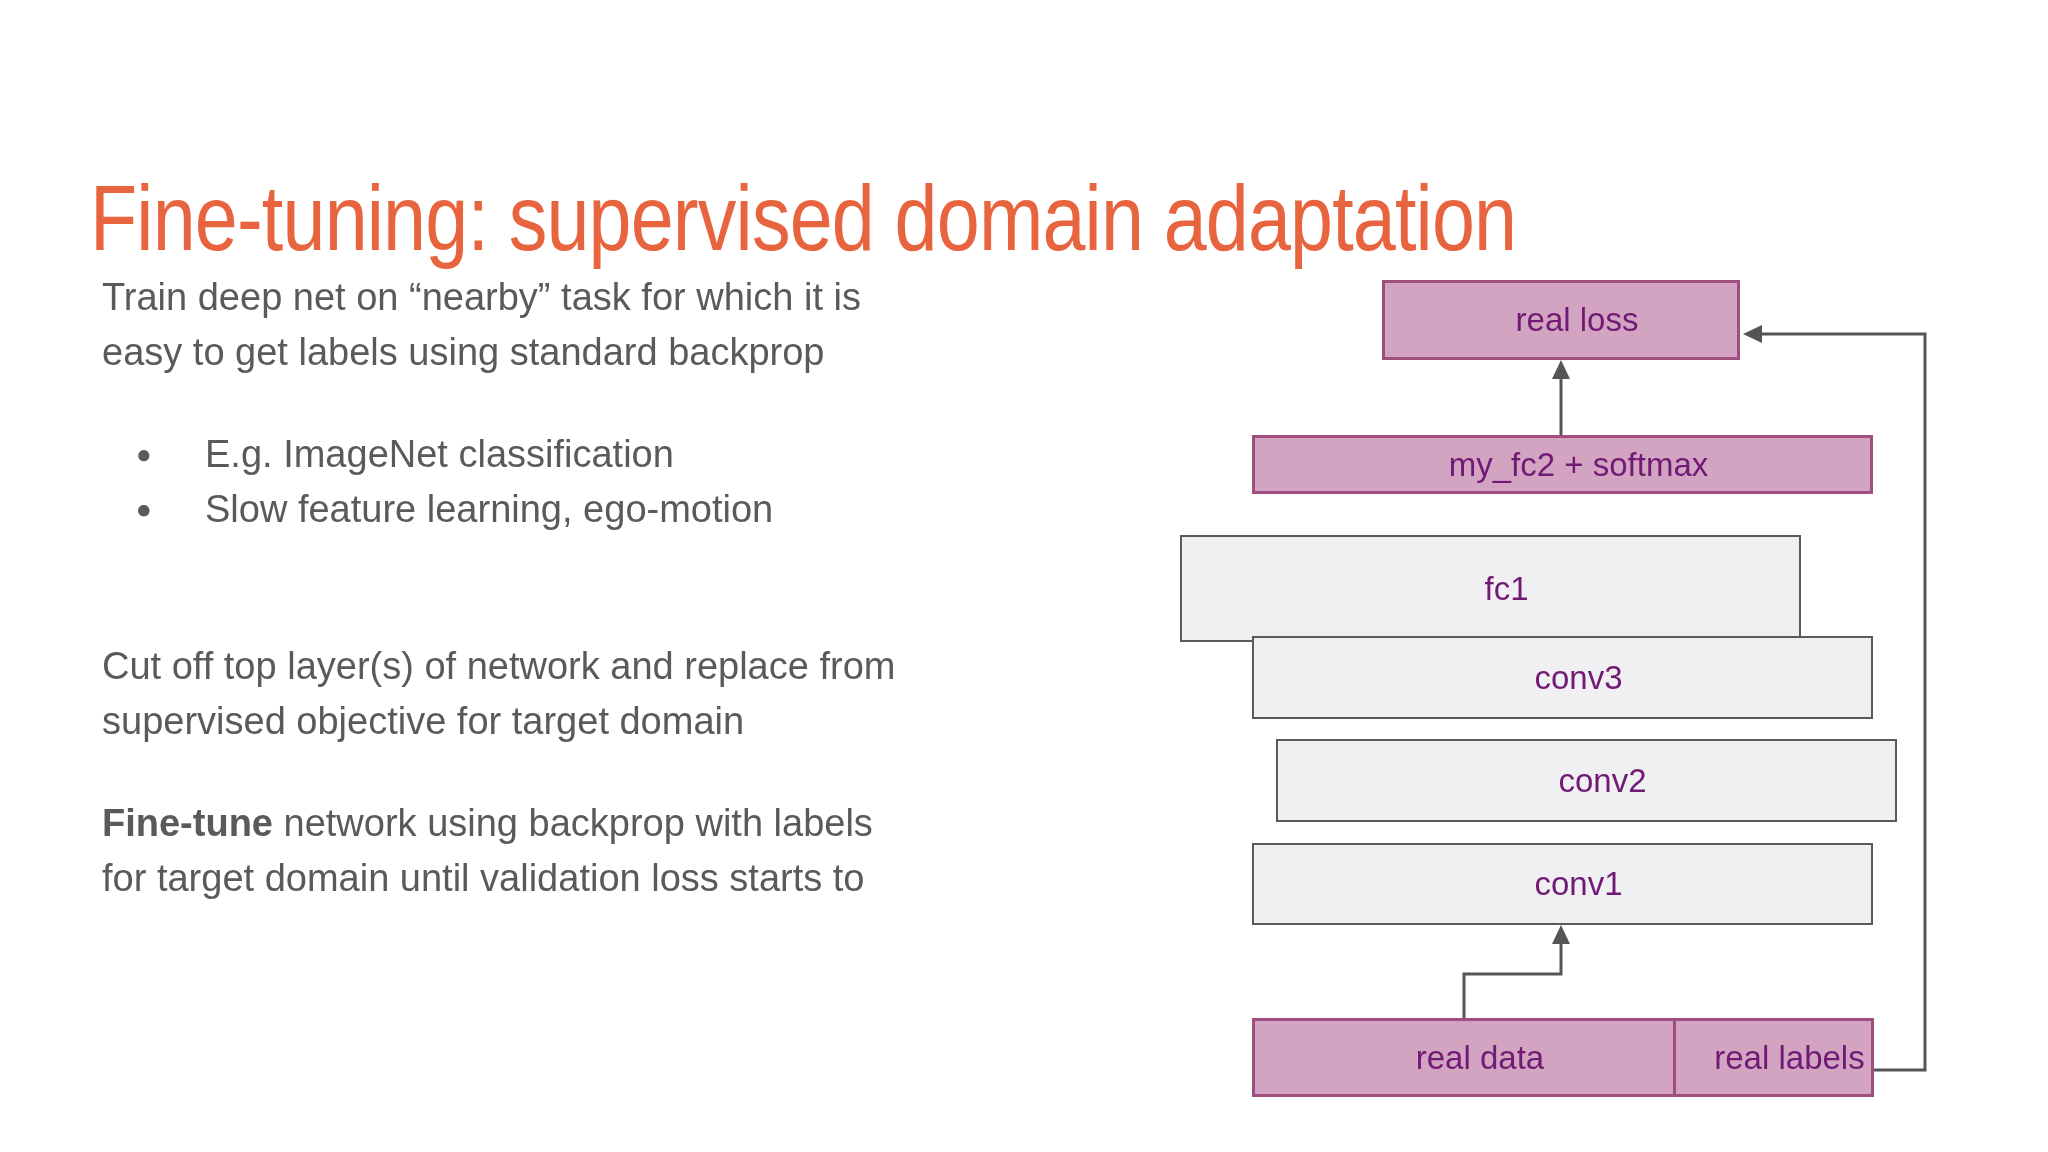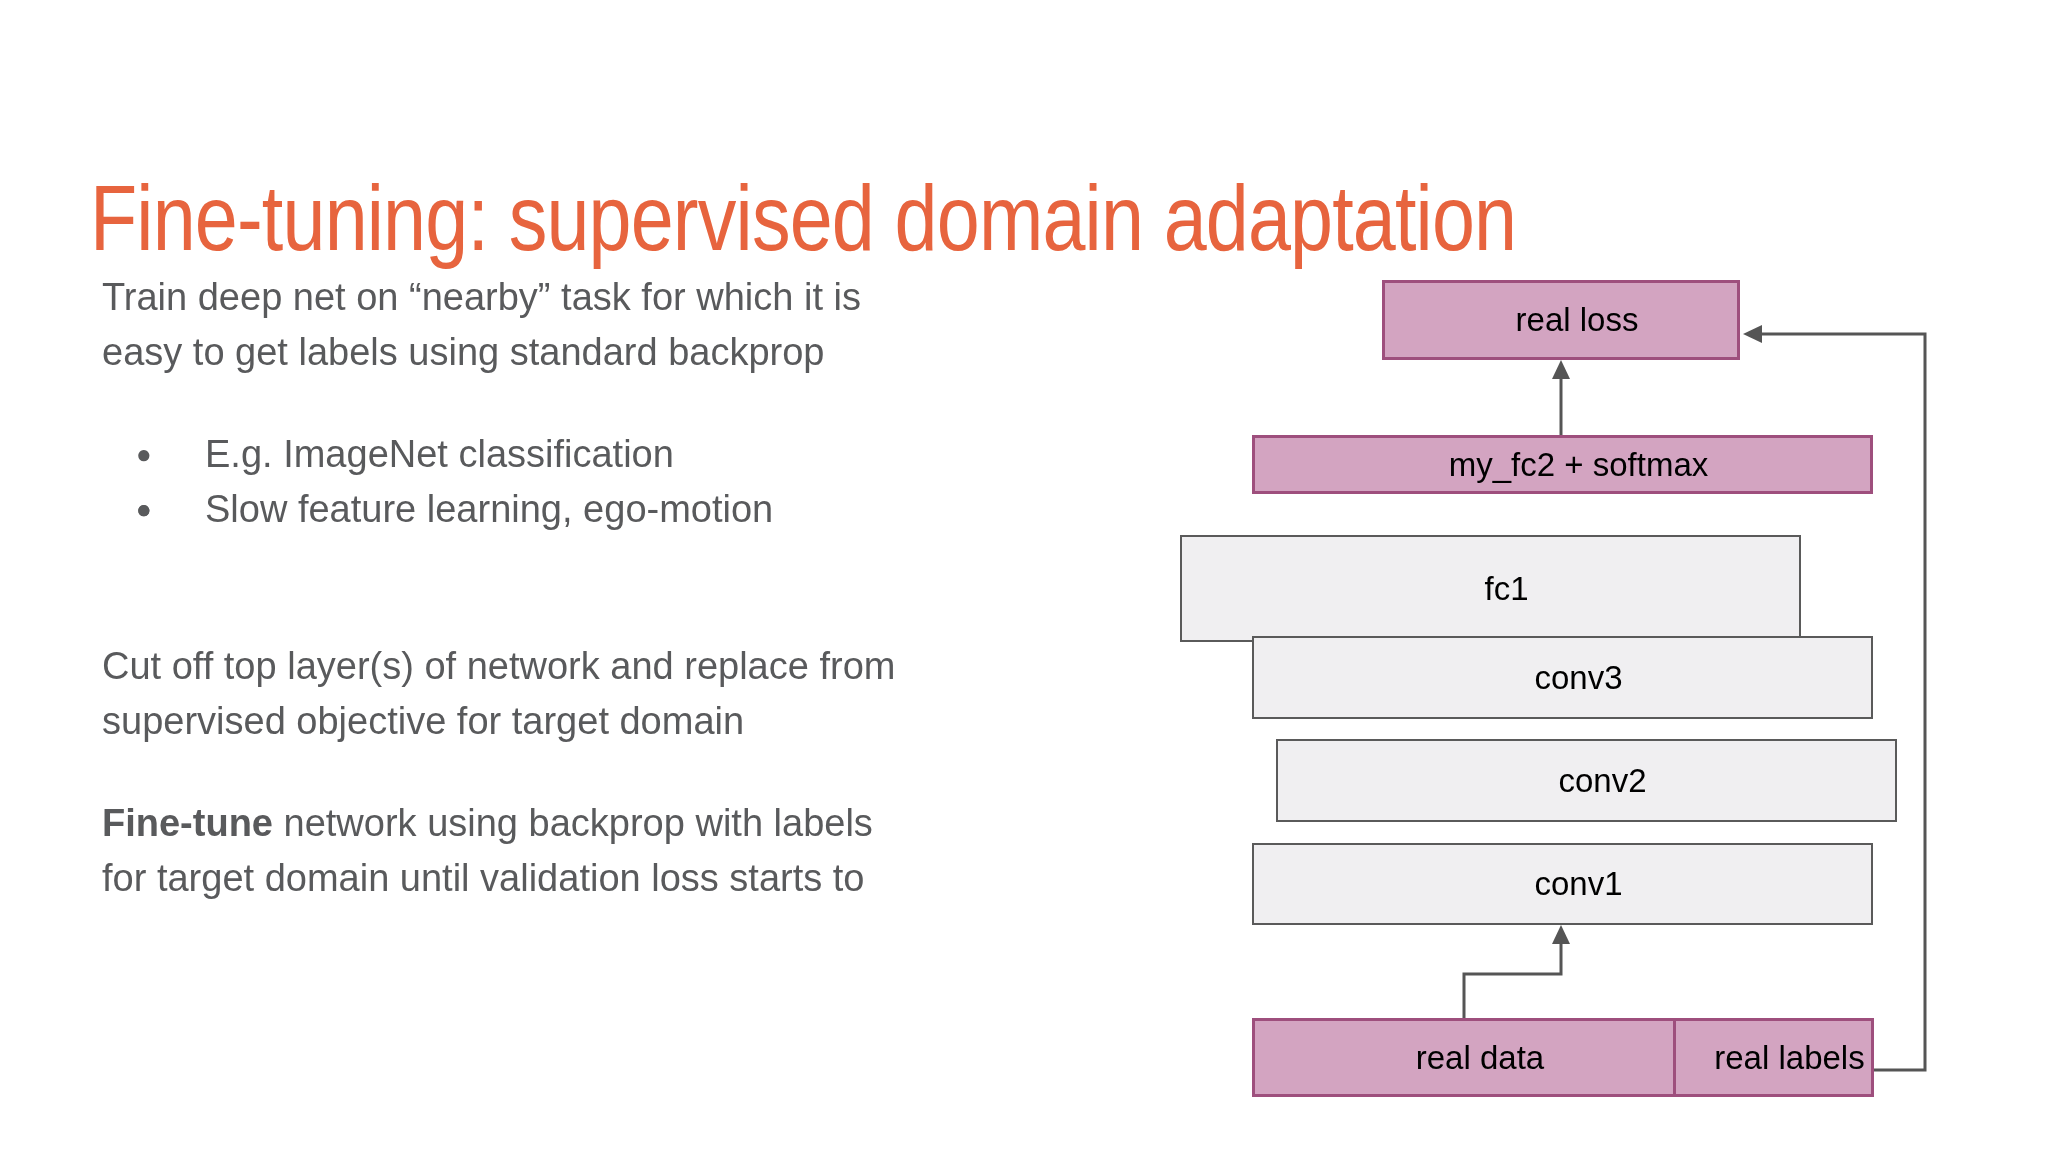--- a/index.html
+++ b/index.html
@@ -38,21 +38,21 @@
   .p2 { top:639px; }
   .p3 { top:796px; }
   .p3 b { font-weight:700; }
 
   
   .diagram-box {
     position:absolute;
     box-sizing:border-box;
     display:flex; align-items:center; justify-content:center;
     font-size:33px;
-    color:#000000;
+    color:#701a75;
     z-index:2;
     padding-left:32px;
   }
   .pinkbox { background:#D3A4C1; border:3px solid #9E4F7D; }
   .graybox { background:#F0EFF1; border:2px solid #5A5A5A; }
 
   .box-real-loss   { left:1382px; top:280px;  width:358px; height:80px; }
   .box-myfc2       { left:1252px; top:435px;  width:621px; height:59px; }
   .box-fc1         { left:1180px; top:535px;  width:621px; height:107px; }
   .box-conv3       { left:1252px; top:636px;  width:621px; height:83px; }

